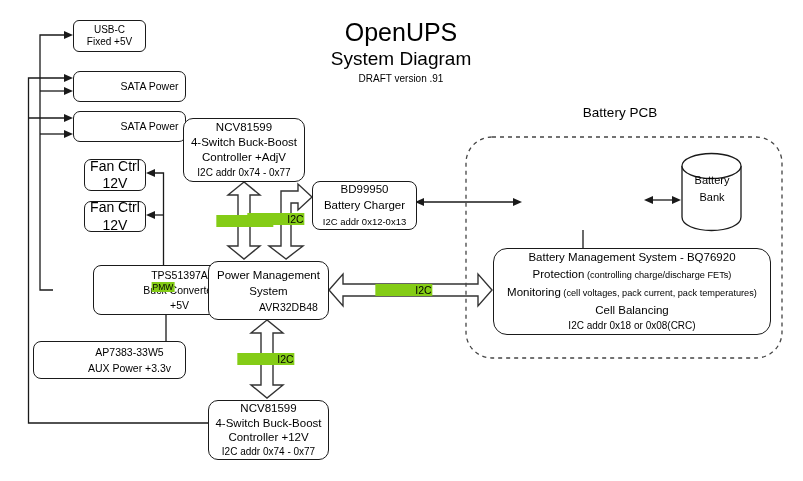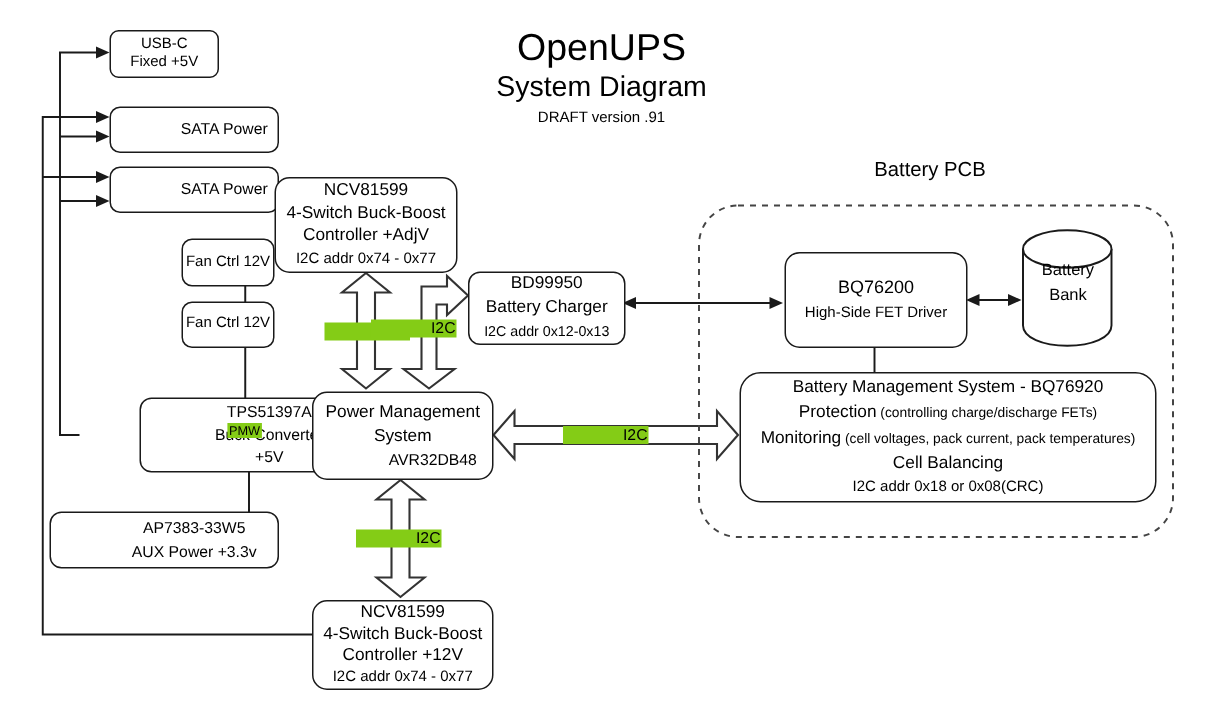--- a/index.html
+++ b/index.html
@@ -11,21 +11,21 @@
        text-align:center;line-height:1.25;}
   .lbl{position:absolute;z-index:3;background:#84cc16;padding:0 1px;white-space:nowrap;
        transform:translate(-50%,-50%);}
   .title-wrap{position:absolute;z-index:2;left:250px;top:18px;width:302px;text-align:center;}
   .t-main{font-size:25px;line-height:29px;}
   .t-sub{font-size:19px;line-height:24px;}
   .t-ver{font-size:10px;line-height:15px;}
   .pcb-lbl{position:absolute;z-index:2;left:560px;top:105px;width:120px;text-align:center;
            font-size:13.5px;}
   .f10{font-size:10px;text-align:right;}  .f105{font-size:10.5px;padding-left:40px;} .f115{font-size:11.5px;}
-  .f9{font-size:10px;margin-left:37px;}  .f95{font-size:9.5px;}   .f12{font-size:12px;}
+  .f9{font-size:14px;}  .f95{font-size:9.5px;}   .f12{font-size:12px;}
   .small-detail{font-size:9.2px;}
   .bms-line{line-height:16.2px;white-space:nowrap;}
 </style>
 </head>
 <body>
 
 <div id="stage">
 
   <svg id="wires" width="803" height="481" viewBox="0 0 803 481">
     <g stroke="#1a1a1a" stroke-width="1.3" fill="none">
@@ -129,24 +129,20 @@
     <div class="f115">System</div>
     <div class="f105">AVR32DB48</div>
   </div>
   <div class="box" style="left:208px;top:400px;width:119px;height:58px;border-radius:10px;line-height:14.5px;">
     <div class="f115">NCV81599</div>
     <div class="f115">4-Switch Buck-Boost</div>
     <div class="f115">Controller +12V</div>
     <div class="f10">I2C addr 0x74 - 0x77</div>
   </div>
 
-  <div class="box" style="left:523px;top:168px;width:120px;height:62px;border-radius:10px;line-height:17px;">
-    <div class="f12">BQ76200</div>
-    <div class="f10">High-Side FET Driver</div>
-  </div>
   <div class="box" style="left:493px;top:248px;width:276px;height:85px;border-radius:14px;">
     <div class="bms-line f115">Battery Management System - BQ76920</div>
     <div class="bms-line"><span class="f115">Protection</span><span class="small-detail"> (controlling charge/discharge FETs)</span></div>
     <div class="bms-line"><span class="f115">Monitoring</span><span class="small-detail"> (cell voltages, pack current, pack temperatures)</span></div>
     <div class="bms-line f115">Cell Balancing</div>
     <div class="bms-line f10">I2C addr 0x18 or 0x08(CRC)</div>
   </div>
   <div style="position:absolute;z-index:3;left:683px;top:172px;width:58px;text-align:center;
               font-size:11px;line-height:17px;">
     <div>Battery</div>

